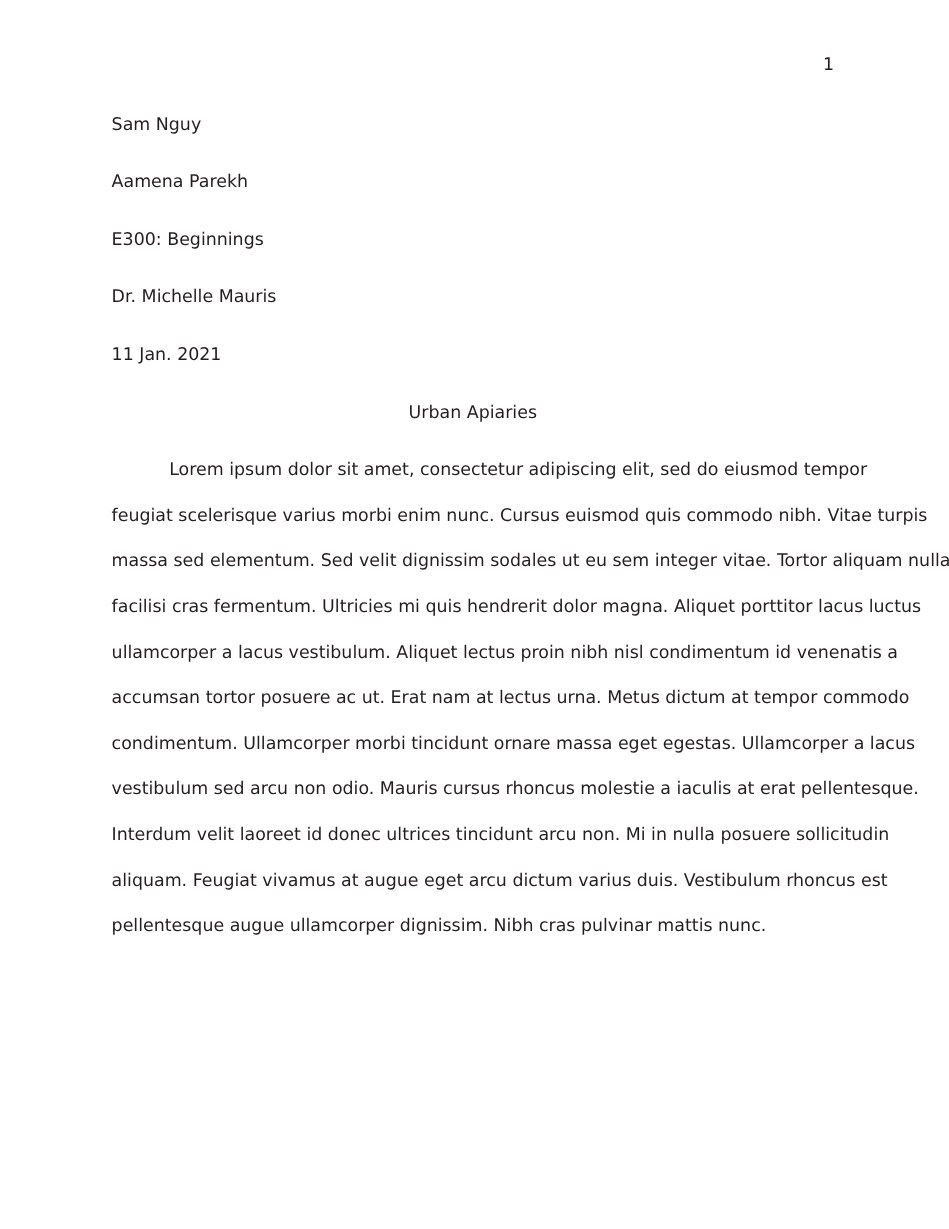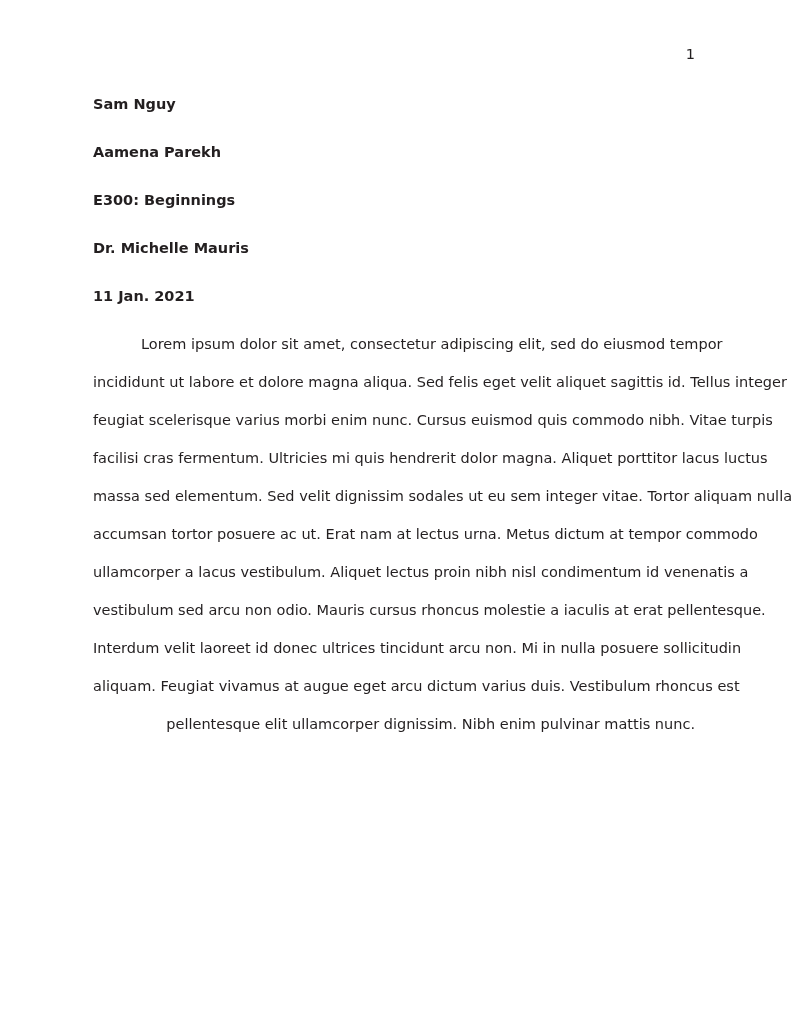--- a/index.html
+++ b/index.html
@@ -38,39 +38,37 @@
     width: 602px;
   }
   .heading-block {
     font-size: 14.5px;
     color: #231f20;
   }
   .heading-line {
     height: 48px;
     line-height: 20px;
     white-space: pre;
-    font-weight: bold;
   }
   .doc-title {
     margin-top: 0px;
     height: 48px;
     line-height: 20px;
     text-align: center;
     font-size: 14.5px;
     color: #231f20;
   }
   .body-paragraph {
     font-size: 14.5px;
     color: #231f20;
   }
   .body-line {
     height: 38px;
     line-height: 20px;
     white-space: pre;
-    text-align: right;
   }
   .body-line.first {
     padding-left: 48px;
   }
 </style>
 </head>
 <body>
 
 <div class="page">
 
@@ -79,29 +77,30 @@
   <div class="content">
 
     <div class="heading-block">
       <div class="heading-line">Sam Nguy</div>
       <div class="heading-line">Aamena Parekh</div>
       <div class="heading-line">E300: Beginnings</div>
       <div class="heading-line">Dr. Michelle Mauris</div>
       <div class="heading-line">11 Jan. 2021</div>
     </div>
 
+    <div class="doc-title">Urban Apiaries</div>
 
     <div class="body-paragraph">
       <div class="body-line first">Lorem ipsum dolor sit amet, consectetur adipiscing elit, sed do eiusmod tempor</div>
-      <div class="body-line">incididunt ut labore et dolore magna aliqua. Sed felis eget velit aliquet sagittis id. Tellus integer</div>
       <div class="body-line">feugiat scelerisque varius morbi enim nunc. Cursus euismod quis commodo nibh. Vitae turpis</div>
+      <div class="body-line">massa sed elementum. Sed velit dignissim sodales ut eu sem integer vitae. Tortor aliquam nulla</div>
       <div class="body-line">facilisi cras fermentum. Ultricies mi quis hendrerit dolor magna. Aliquet porttitor lacus luctus</div>
-      <div class="body-line">massa sed elementum. Sed velit dignissim sodales ut eu sem integer vitae. Tortor aliquam nulla</div>
+      <div class="body-line">ullamcorper a lacus vestibulum. Aliquet lectus proin nibh nisl condimentum id venenatis a</div>
       <div class="body-line">accumsan tortor posuere ac ut. Erat nam at lectus urna. Metus dictum at tempor commodo</div>
-      <div class="body-line">ullamcorper a lacus vestibulum. Aliquet lectus proin nibh nisl condimentum id venenatis a</div>
+      <div class="body-line">condimentum. Ullamcorper morbi tincidunt ornare massa eget egestas. Ullamcorper a lacus</div>
       <div class="body-line">vestibulum sed arcu non odio. Mauris cursus rhoncus molestie a iaculis at erat pellentesque.</div>
       <div class="body-line">Interdum velit laoreet id donec ultrices tincidunt arcu non. Mi in nulla posuere sollicitudin</div>
       <div class="body-line">aliquam. Feugiat vivamus at augue eget arcu dictum varius duis. Vestibulum rhoncus est</div>
-      <div class="body-line">pellentesque elit ullamcorper dignissim. Nibh enim pulvinar mattis nunc.</div>
+      <div class="body-line">pellentesque augue ullamcorper dignissim. Nibh cras pulvinar mattis nunc.</div>
     </div>
 
   </div>
 </div>
 
 </body></html>

